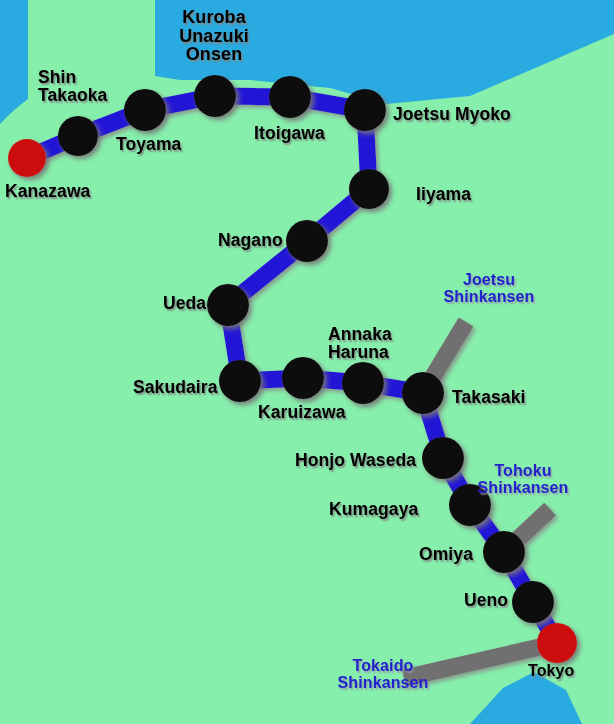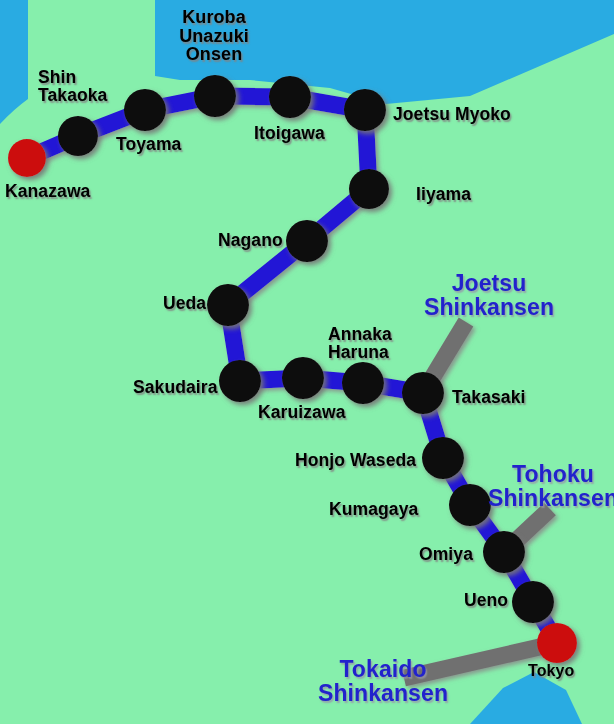--- a/index.html
+++ b/index.html
@@ -28,21 +28,21 @@
     font-weight:700;
     letter-spacing:0.1px;
     text-shadow:1.5px 1.5px 1.6px rgba(130,130,130,0.85);
     pointer-events:none;
   }
   .label.sta{ font-size:17.5px; }
   .label.sta-big{ font-size:16px;text-align:center; }
   .label.sea{ font-size:18px; }
   .label.branch{
     color:#2222cc;
-    font-size:23px;
+    font-size:16px;
     text-align:center;
     text-shadow:1.5px 1.5px 1.6px rgba(150,150,170,0.8);
   }
   .label.c{ text-align:center; }
   #logo-wrap{
     position:absolute;
     left:22px; top:531px;
     width:180px; height:185px;
   }
   #logo-svg{ position:absolute; left:0; top:0; width:150px; height:150px;}
@@ -149,20 +149,20 @@
       <div class="label sta" style="left: 328px; top: 325px;">Annaka
 Haruna</div>
       <div class="label sta" style="left: 452px; top: 388px;">Takasaki</div>
       <div class="label sta" style="left: 295px; top: 451px;">Honjo Waseda</div>
       <div class="label sta" style="left: 329px; top: 500px;">Kumagaya</div>
       <div class="label sta" style="left: 419px; top: 545px;">Omiya</div>
       <div class="label sta" style="left: 464px; top: 591px;">Ueno</div>
       <div class="label sta-big" style="left: 528px; top: 663px;">Tokyo</div>
       <div class="label branch c" style="left: 489px; top: 272px; transform: translateX(-50%);">Joetsu
 Shinkansen</div>
-      <div class="label branch c" style="left: 553px; top: 463px; transform: translateX(-50%);">Tohoku
+      <div class="label branch c" style="left: 523px; top: 463px; transform: translateX(-50%);">Tohoku
 Shinkansen</div>
       <div class="label branch c" style="left: 383px; top: 658px; transform: translateX(-50%);">Tokaido
 Shinkansen</div>
     </div>
 
 
 </div>
 
 </body></html>

